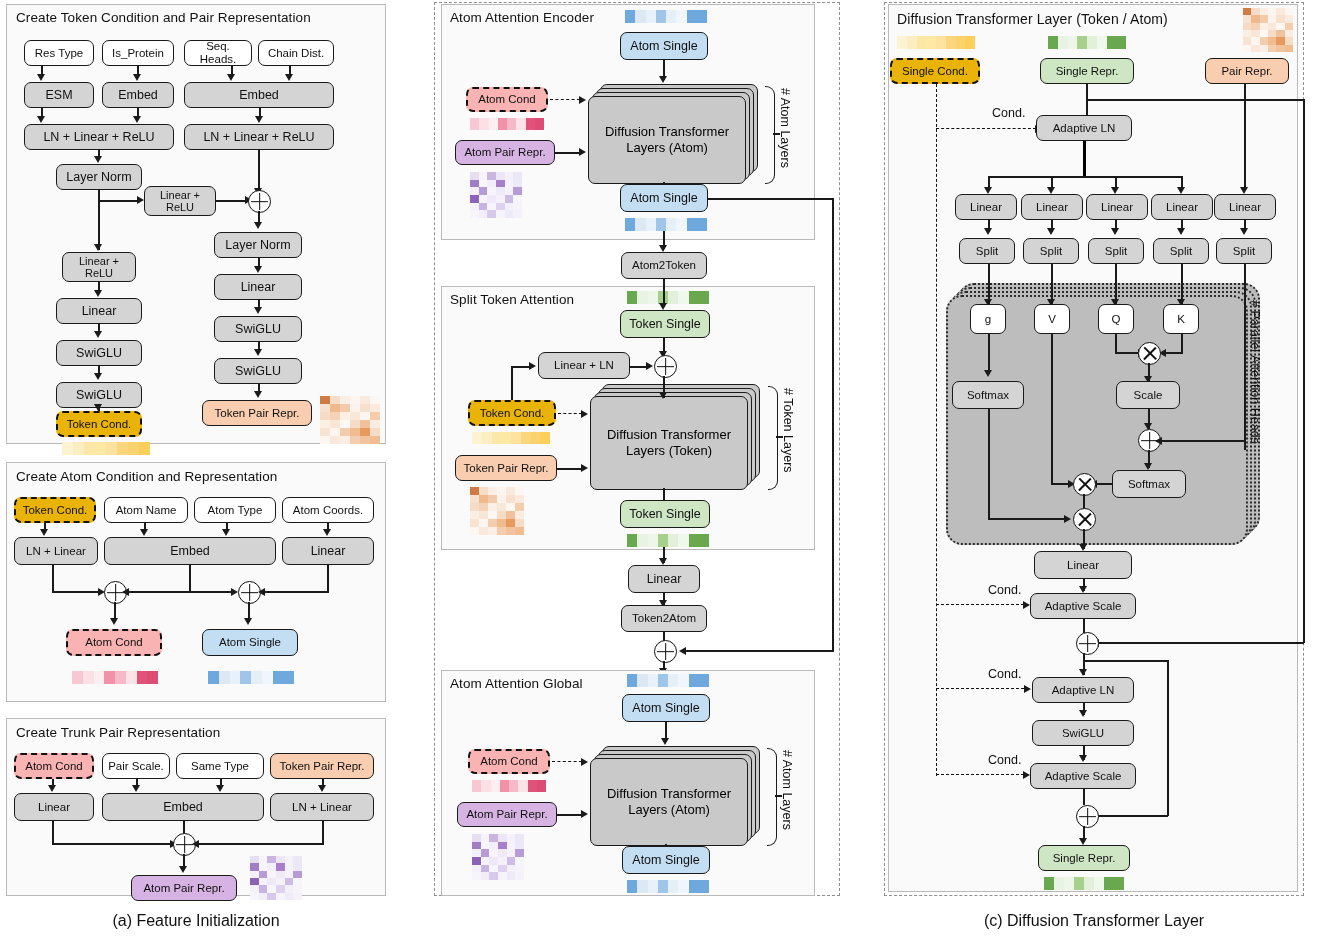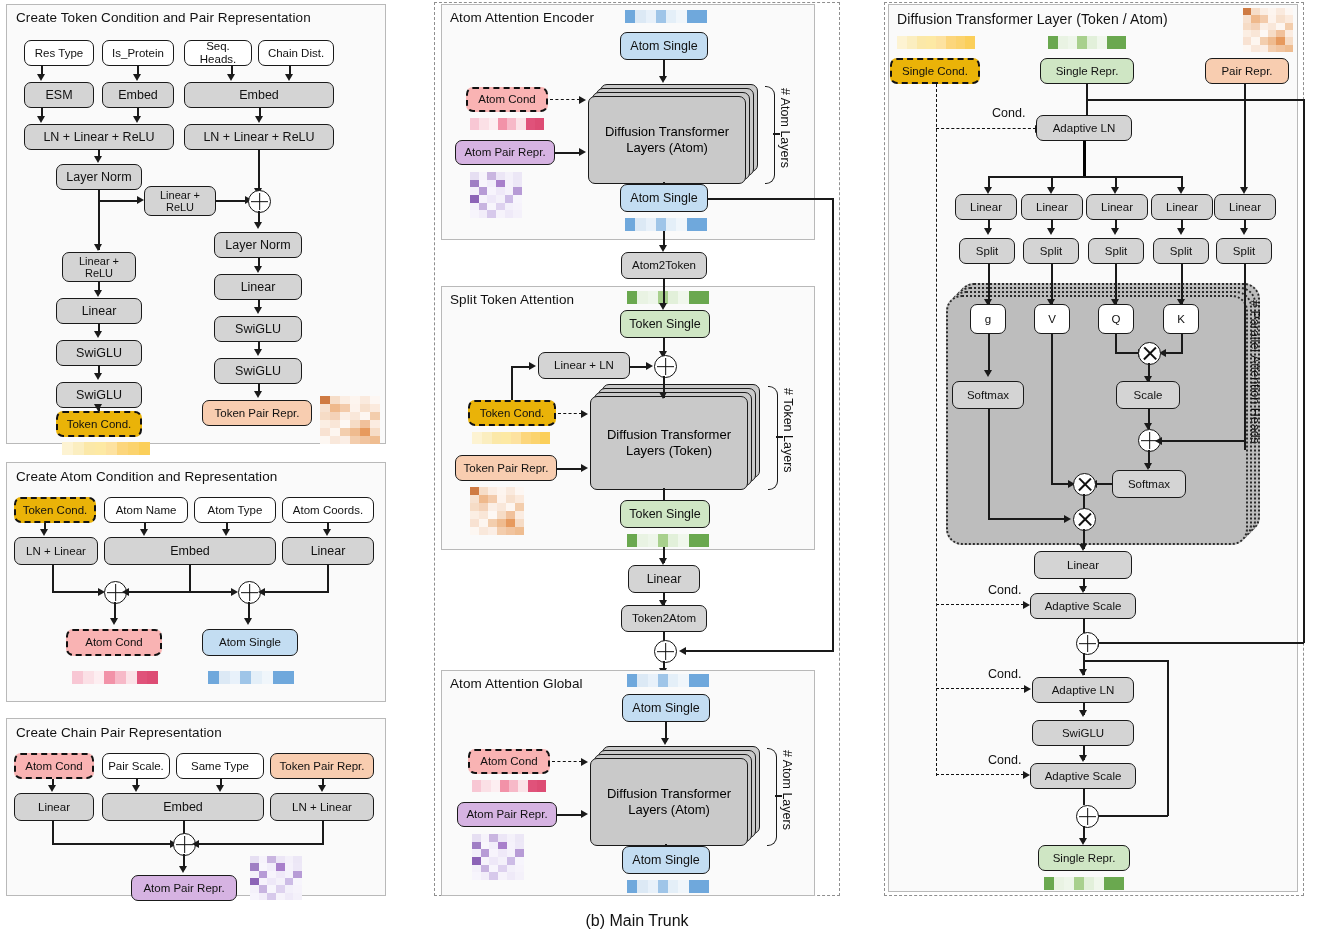--- a/index.html
+++ b/index.html
@@ -271,21 +271,21 @@
       <div style="background: rgb(220, 233, 245);"></div>
       <div style="background: rgb(232, 241, 250);"></div>
       <div style="background: rgb(159, 197, 232);"></div>
       <div style="background: rgb(228, 239, 248);"></div>
       <div style="background: rgb(240, 246, 251);"></div>
       <div style="background: rgb(111, 168, 220);"></div>
       <div style="background: rgb(111, 168, 220);"></div>
     </div>
 
   <div class="panel" style="left:6px;top:718px;width:380px;height:178px;"></div>
-  <div class="panel-title" style="left:16px;top:725px;">Create Chain Pair Representation</div>
+  <div class="panel-title" style="left:16px;top:725px;">Create Trunk Pair Representation</div>
 
   <div class="node pink sm" style="left:14px;top:753px;width:80px;height:26px;">Atom Cond</div>
   <div class="node white sm" style="left:102px;top:753px;width:68px;height:26px;">Pair Scale.</div>
   <div class="node white sm" style="left:176px;top:753px;width:88px;height:26px;">Same Type</div>
   <div class="node peach sm" style="left:270px;top:753px;width:104px;height:26px;">Token Pair Repr.</div>
 
   <div class="ln vln" style="left:52px;top:779px;height:8px;"></div>
     <div class="arrow down" style="left:48px;top:785px;"></div>
   <div class="ln vln" style="left:136px;top:779px;height:8px;"></div>
     <div class="arrow down" style="left:132px;top:785px;"></div>
@@ -343,20 +343,21 @@
       <div style="background: rgb(243, 240, 250);"></div>
       <div style="background: rgb(246, 243, 251);"></div>
       <div style="background: rgb(247, 245, 252);"></div>
       <div style="background: rgb(242, 237, 249);"></div>
       <div style="background: rgb(215, 201, 235);"></div>
       <div style="background: rgb(246, 243, 251);"></div>
       <div style="background: rgb(239, 234, 248);"></div>
       <div style="background: rgb(244, 241, 250);"></div>
     </div>
 
+  <div class="caption" style="left:6px;top:912px;width:380px;">(a) Feature Initialization</div>
 
   <div class="panel-dashed" style="left:434px;top:2px;width:406px;height:894px;"></div>
 
   <div class="panel" style="left:441px;top:4px;width:374px;height:236px;"></div>
   <div class="panel-title" style="left:450px;top:10px;">Atom Attention Encoder</div>
   <div class="hm" id="hm-b-enc-in" style="left:625px;top:10px;width:82px;height:13px;grid-template-columns:repeat(8,1fr);">
       <div style="background: rgb(111, 168, 220);"></div>
       <div style="background: rgb(220, 233, 245);"></div>
       <div style="background: rgb(232, 241, 250);"></div>
       <div style="background: rgb(159, 197, 232);"></div>
@@ -678,21 +679,20 @@
       <div style="background: rgb(111, 168, 220);"></div>
       <div style="background: rgb(220, 233, 245);"></div>
       <div style="background: rgb(232, 241, 250);"></div>
       <div style="background: rgb(159, 197, 232);"></div>
       <div style="background: rgb(228, 239, 248);"></div>
       <div style="background: rgb(240, 246, 251);"></div>
       <div style="background: rgb(111, 168, 220);"></div>
       <div style="background: rgb(111, 168, 220);"></div>
     </div>
 
-  <div class="caption" style="left:434px;top:912px;width:406px;">(b) Main Trunk</div>
 
   <div class="panel-dashed" style="left:884px;top:2px;width:420px;height:894px;"></div>
   <div class="panel" style="left:888px;top:4px;width:410px;height:888px;"></div>
   <div class="panel-title lg" style="left:897px;top:11px;font-size:14px;">Diffusion Transformer Layer (Token / Atom)</div>
 
   <div class="hm" id="hm-c-cond" style="left:897px;top:36px;width:78px;height:13px;grid-template-columns:repeat(8,1fr);">
       <div style="background: rgb(253, 243, 210);"></div>
       <div style="background: rgb(251, 238, 192);"></div>
       <div style="background: rgb(251, 232, 168);"></div>
       <div style="background: rgb(253, 233, 164);"></div>
@@ -913,14 +913,15 @@
       <div style="background: rgb(106, 168, 79);"></div>
       <div style="background: rgb(233, 243, 227);"></div>
       <div style="background: rgb(238, 246, 234);"></div>
       <div style="background: rgb(168, 208, 141);"></div>
       <div style="background: rgb(226, 240, 218);"></div>
       <div style="background: rgb(240, 247, 236);"></div>
       <div style="background: rgb(106, 168, 79);"></div>
       <div style="background: rgb(106, 168, 79);"></div>
     </div>
 
+  <div class="caption" style="left:884px;top:912px;width:420px;">(c) Diffusion Transformer Layer</div>
 
 </div>
 
 </body></html>

